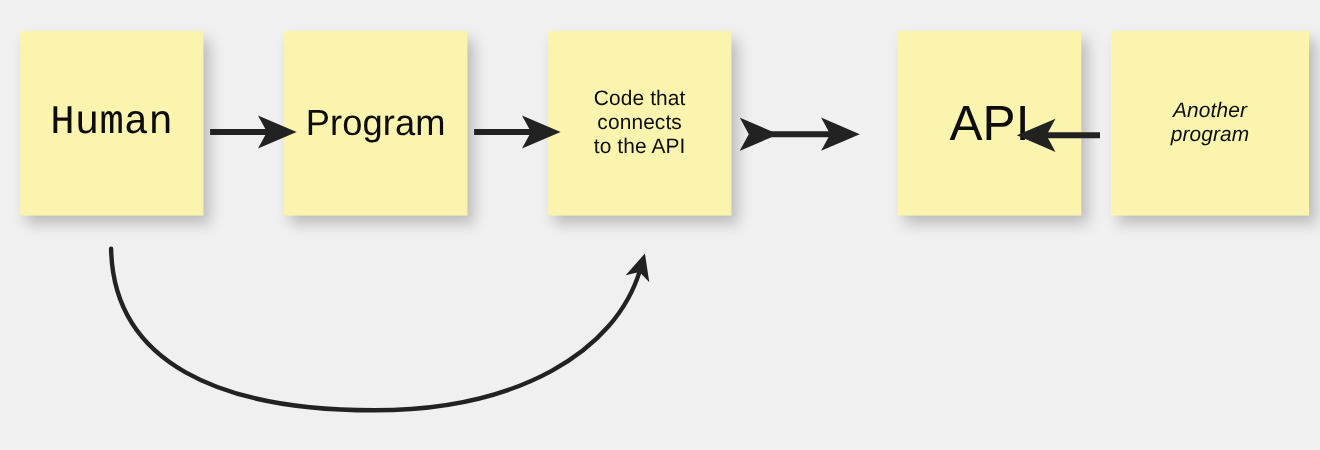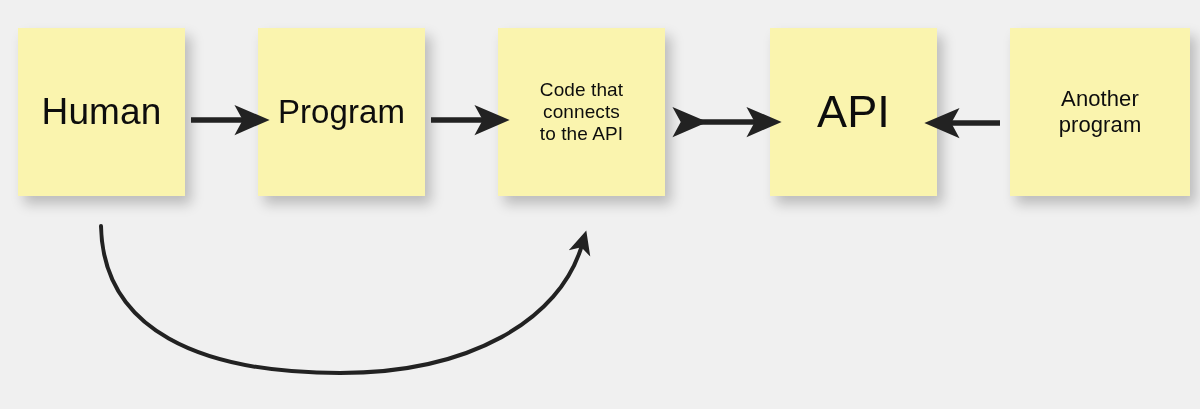--- a/index.html
+++ b/index.html
@@ -30,31 +30,31 @@
     color: #0d0d0d;
     box-sizing: border-box;
   }
   .note .note-label {
     display: block;
     white-space: pre-line;
     line-height: 1.16;
     letter-spacing: 0.1px;
     padding: 0 6px;
   }
-  #note-human   { left: 18px;   top: 28px; width: 167px; height: 168px; }
+  #note-human   { left: 18px;   top: 28px; width: 167px; height: 168px; font-family: Liberation Mono, monospace; }
   #note-program { left: 258px;  top: 28px; width: 167px; height: 168px; }
   #note-code    { left: 498px;  top: 28px; width: 167px; height: 168px; }
-  #note-api     { left: 770px;  top: 28px; width: 167px; height: 168px; }
+  #note-api     { left: 816px;  top: 28px; width: 167px; height: 168px; }
   #note-another { left: 1010px; top: 28px; width: 180px; height: 168px; }
 
   #note-human   .note-label { font-size: 37px; }
   #note-program .note-label { font-size: 33px; }
   #note-code    .note-label { font-size: 19px; }
   #note-api     .note-label { font-size: 45px; }
-  #note-another .note-label { font-size: 22px; }
+  #note-another .note-label { font-size: 19px; font-style: italic; }
 
   .arrow-layer {
     position: absolute;
     left: 0; top: 0;
     width: 1200px;
     height: 409px;
     pointer-events: none;
   }
   .arrow-hit {
     position: absolute;

